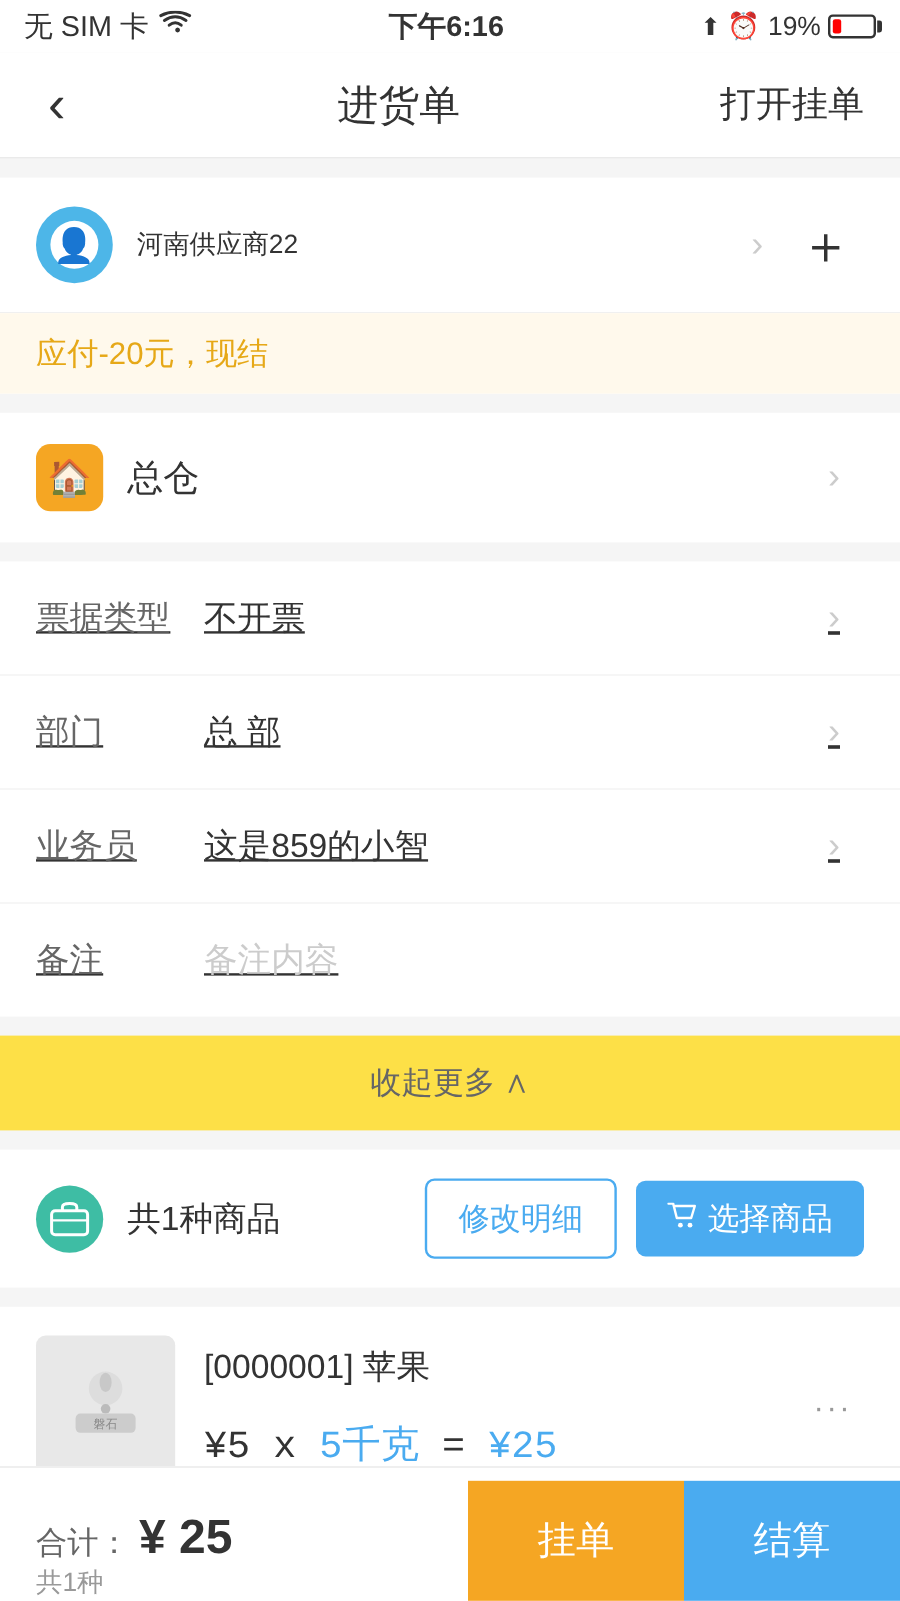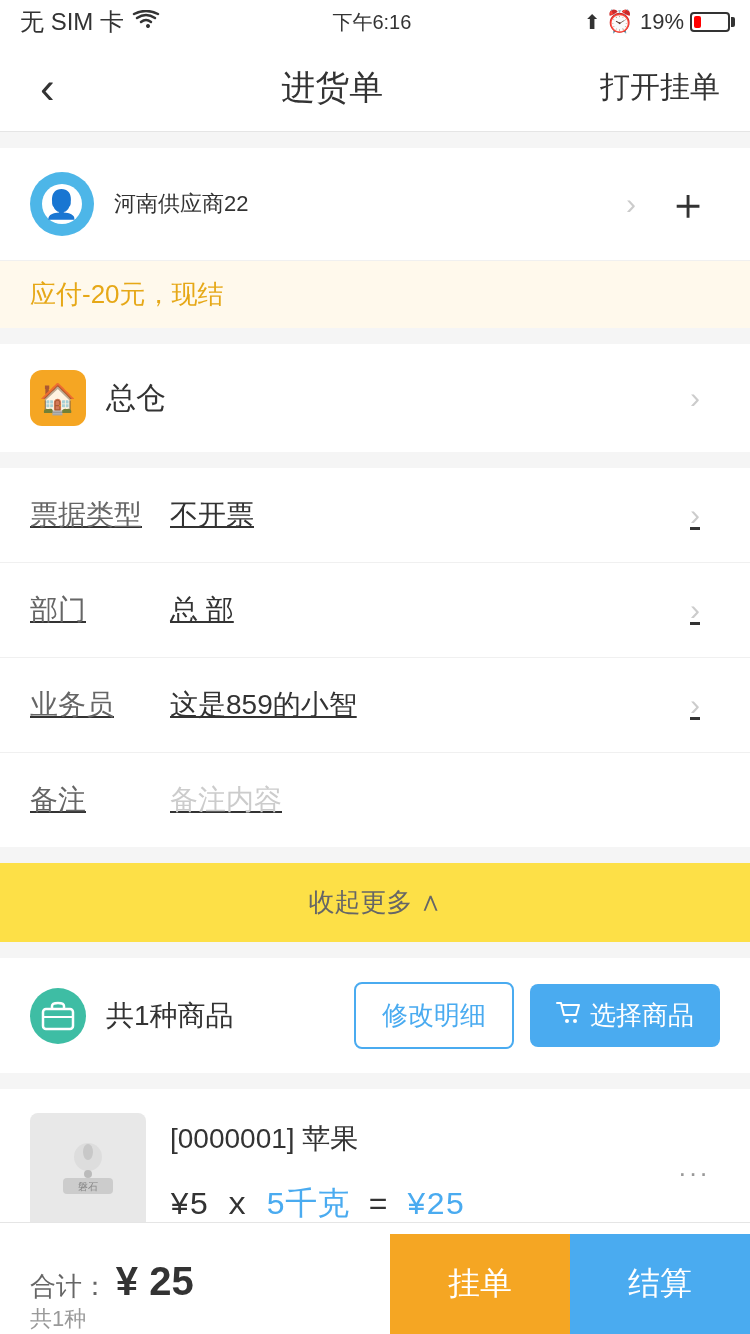--- a/index.html
+++ b/index.html
@@ -19,21 +19,21 @@
       height: 44px;
       background: #fff;
       display: flex;
       align-items: center;
       justify-content: space-between;
       padding: 0 20px;
       font-size: 24px;
       color: #333;
     }
     .status-bar-left { display: flex; align-items: center; gap: 8px; }
-    .status-bar-center { font-size: 20px; font-weight: 400; }
+    .status-bar-center { font-size: 24px; font-weight: 700; }
     .status-bar-right { display: flex; align-items: center; gap: 6px; font-size: 22px; }
     .battery-icon {
       width: 40px; height: 20px;
       border: 2px solid #333;
       border-radius: 4px;
       position: relative;
       display: inline-block;
     }
     .battery-icon::after {
       content: '';

